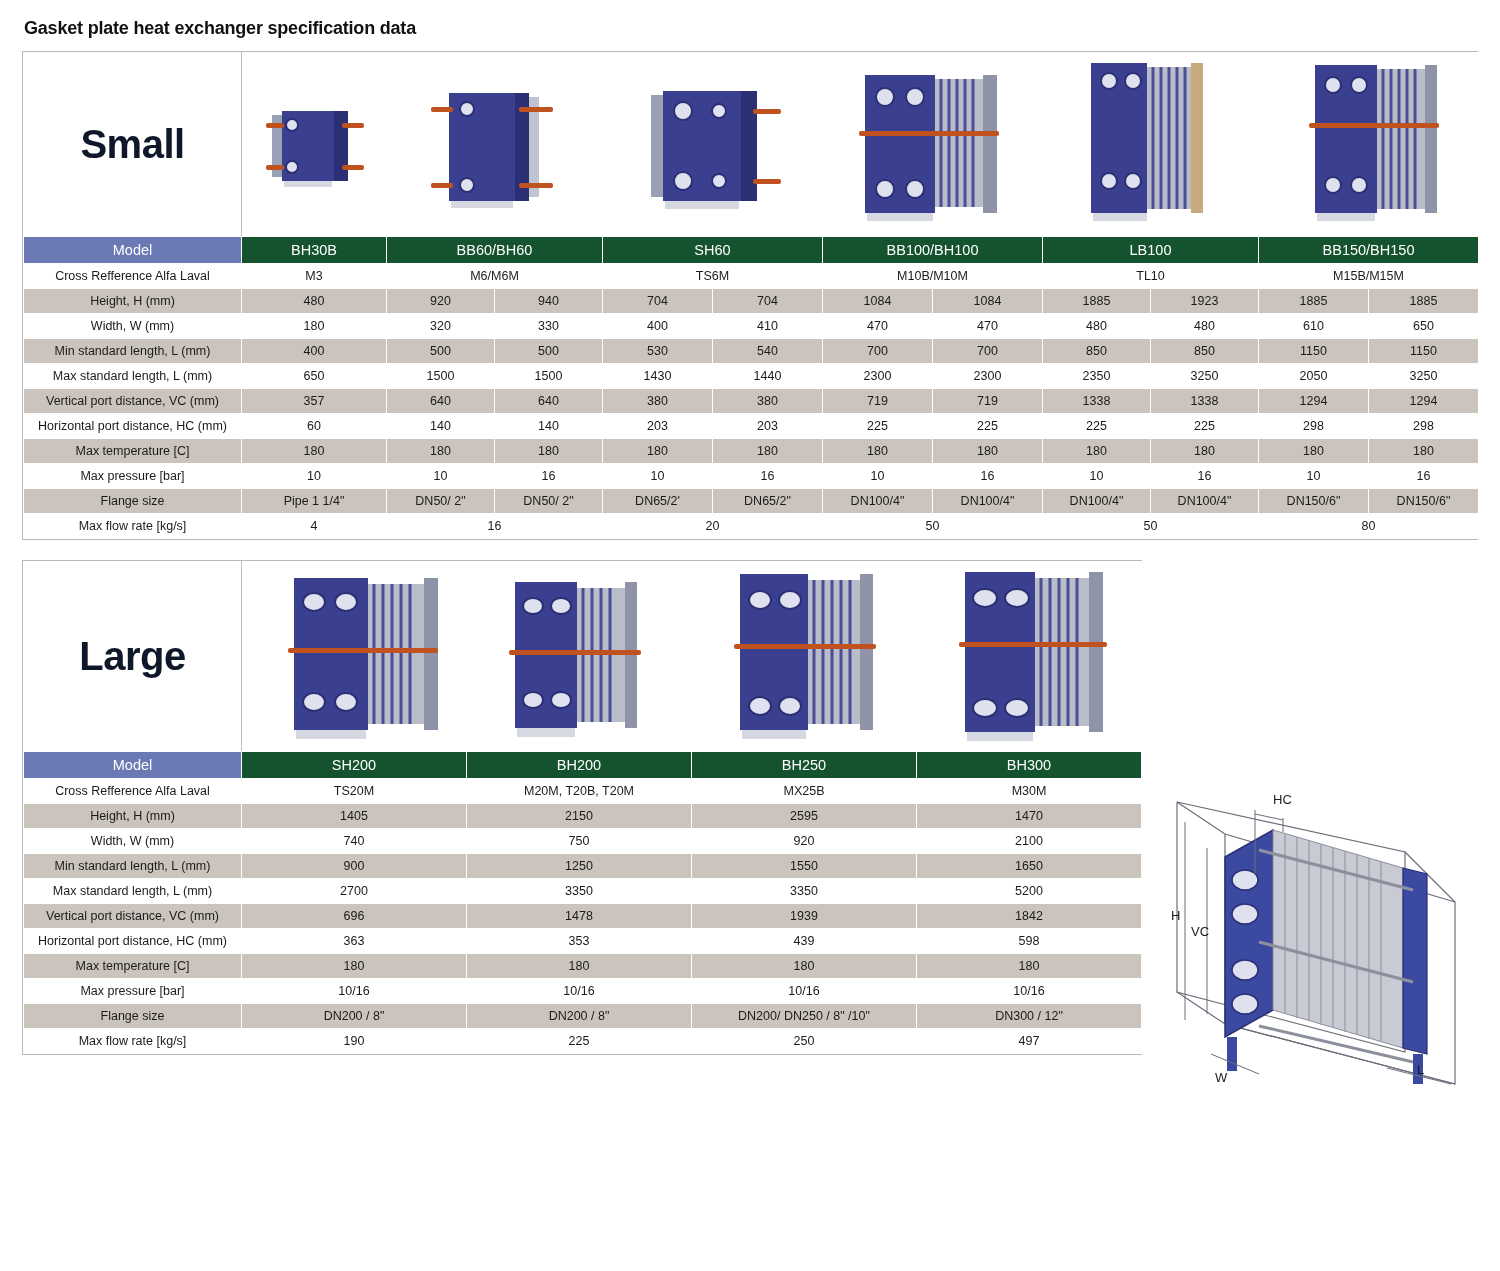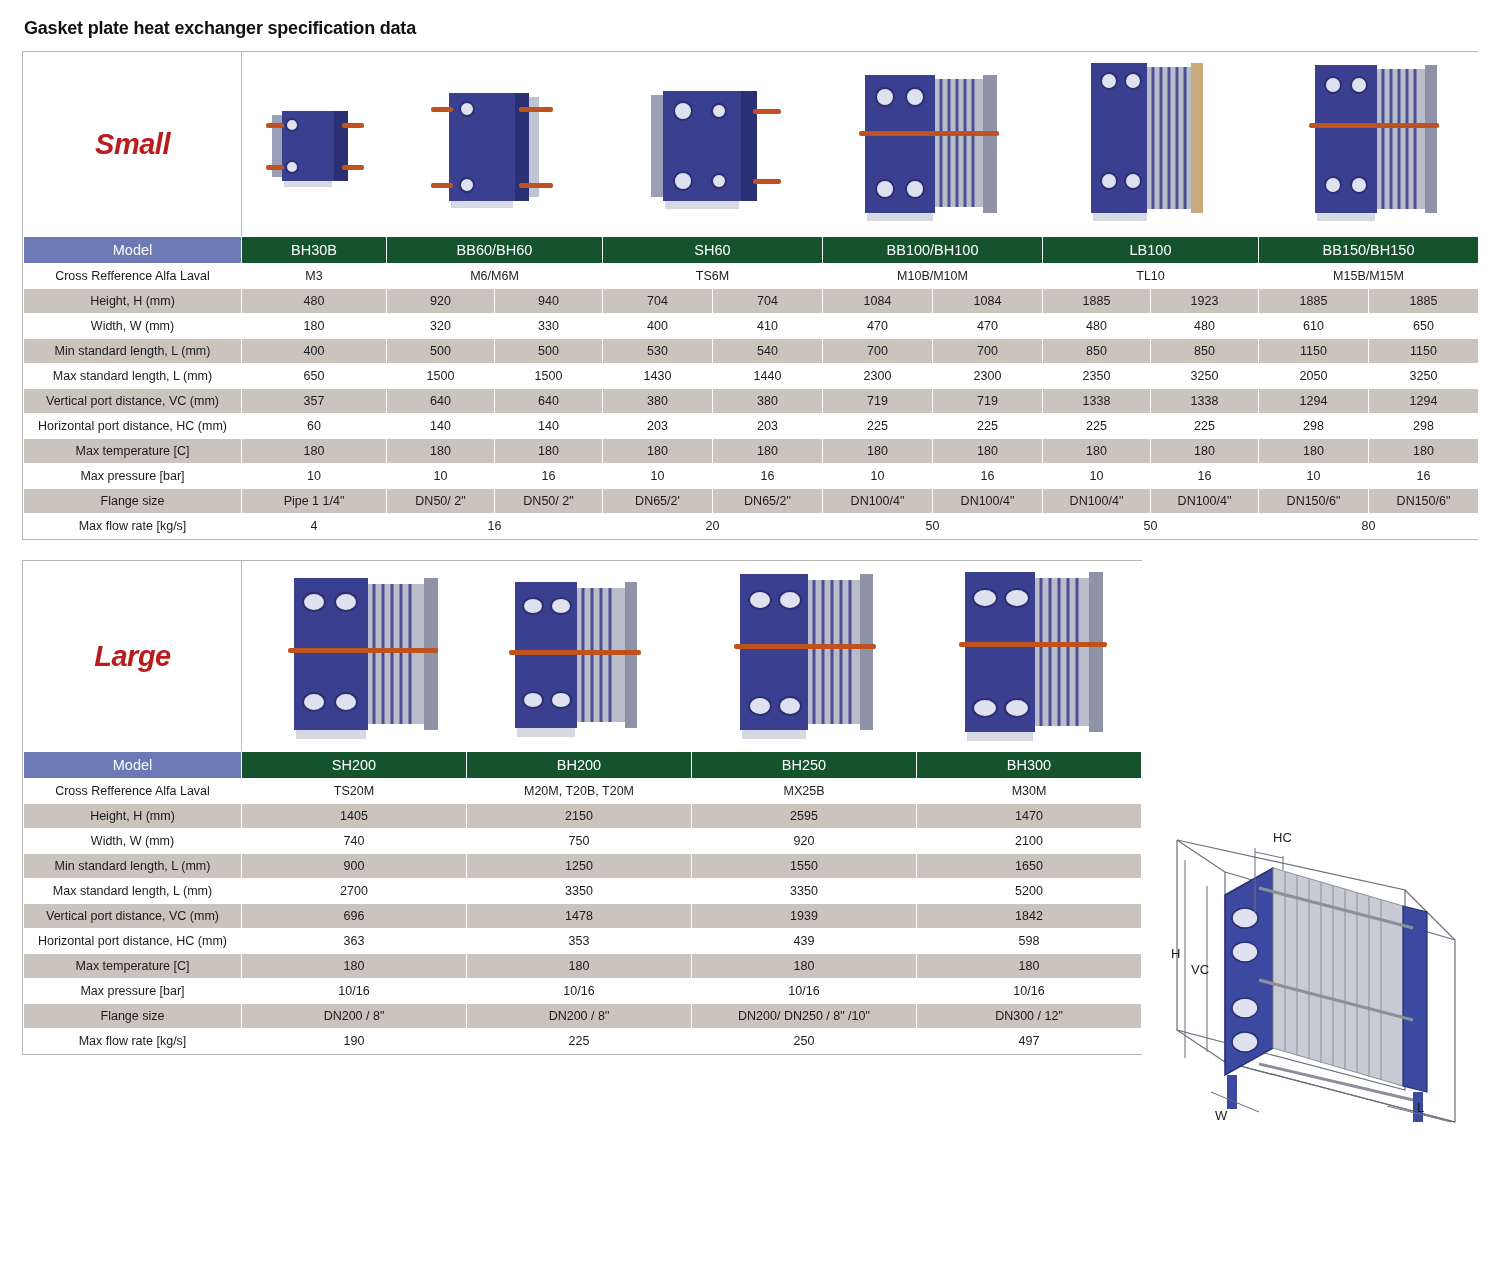--- a/index.html
+++ b/index.html
@@ -55,25 +55,24 @@
   .imgrow td {
     border: 1px solid #bdbdbd;
     height: 186px;
     background: #fff;
     padding: 2px;
   }
   .imgrow td.sizelabel {
     border-right: 1px solid #bdbdbd;
   }
   .size-label {
-    font-size: 29px;
+    font-size: 40px;
     font-weight: bold;
-    color: #b91c1c;
+    color: #0f172a;
     letter-spacing: -0.5px;
-    font-style: italic;
   }
 
   
   tr.modelrow td {
     background: #14532d;
     color: #ffffff;
     font-size: 14.5px;
     font-weight: normal;
     height: 27px;
     border: 1px solid #ffffff;
@@ -95,21 +94,21 @@
   tr.alt-light td { background: #ffffff; }
   tr.alt-dark td { background: #cbc4bd; }
 
   
   .second tr.alt-dark td { background: #cbc4bd; }
 
   
   .diagram-area {
     position: absolute;
     left: 1155px;
-    top: 800px;
+    top: 762px;
     width: 330px;
     height: 330px;
   }
   .diagram-area svg { display: block; }
 
   .imgcell { position: relative; width: 100%; height: 100%; }
 </style>
 </head>
 <body>
 

